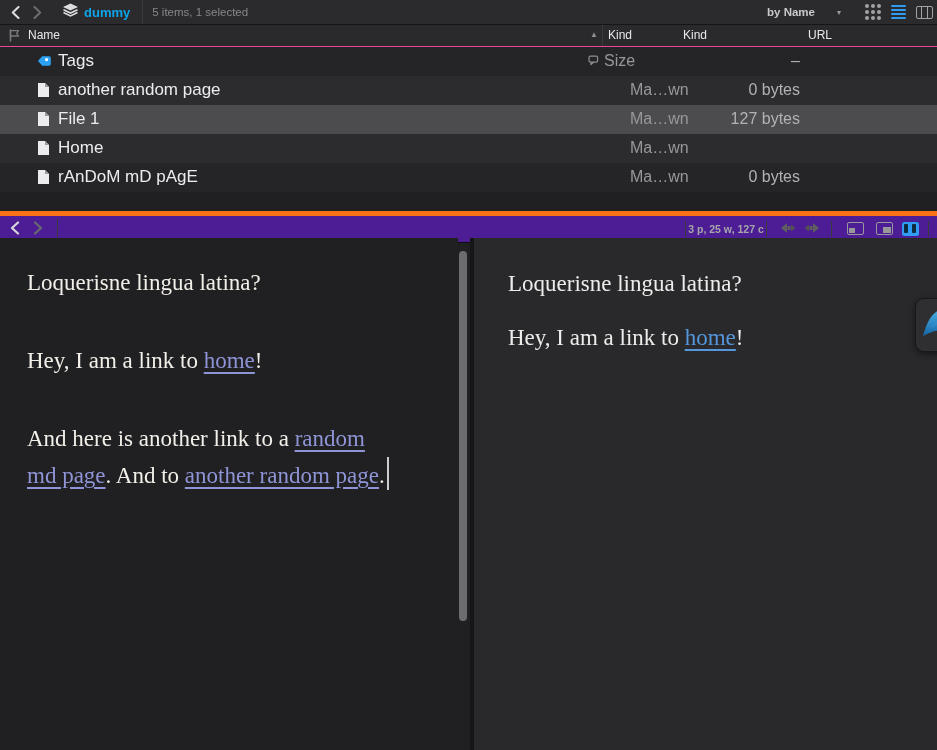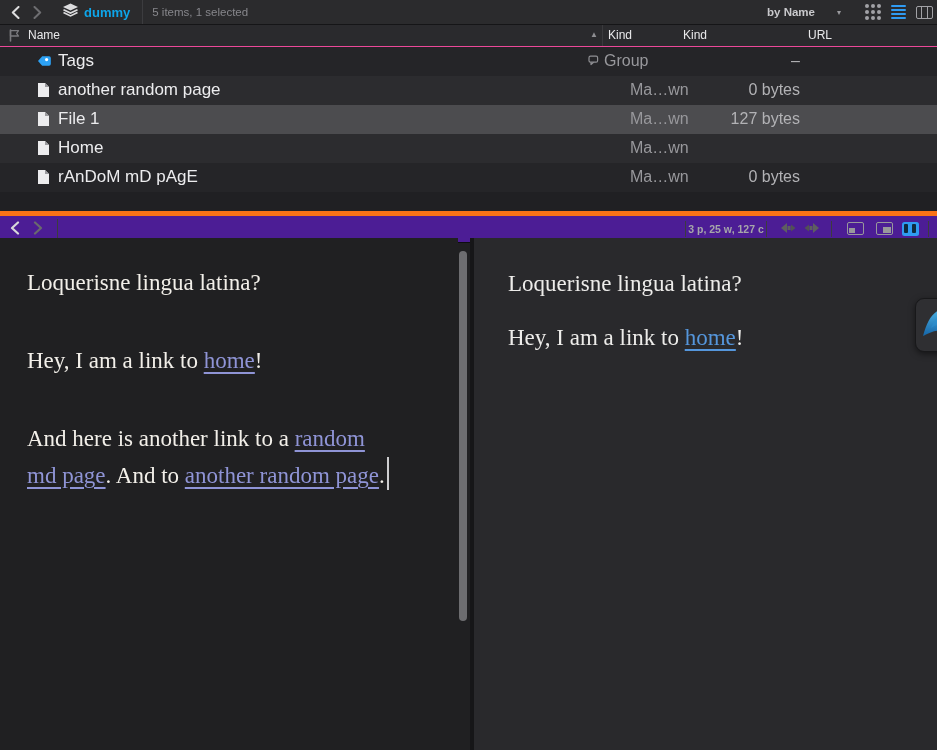--- a/index.html
+++ b/index.html
@@ -177,21 +177,21 @@
         <span class="cell-icon"><svg width="15" height="12" viewBox="0 0 15 12">
             <path d="M1 6 L5.2 1.2 H12 Q13.8 1.2 13.8 3 V9 Q13.8 10.8 12 10.8 H5.2 Z" fill="#2da2f5"></path>
             <circle cx="9.6" cy="4.6" r="1.6" fill="#fff"></circle>
           </svg></span>
         <span class="cell-name">Tags</span>
         <span class="cell-kind">
           <span><svg width="11" height="11" viewBox="0 0 11 11">
               <rect x="1" y="1.2" width="8.6" height="6" rx="1.5" fill="none" stroke="#8f8f93" stroke-width="1.2"></rect>
               <path d="M3 7.2 L3 9.6 L5.6 7.2" fill="none" stroke="#8f8f93" stroke-width="1.2" stroke-linejoin="round"></path>
             </svg></span>
-          <span class="kind-text">Group</span>
+          <span class="kind-text">Size</span>
         </span>
         <span class="cell-size">–</span>
         <span class="cell-url"></span>
       </div>
       <div class="row alt">
         <span class="cell-icon"><svg width="13" height="16" viewBox="0 0 13 16">
             <path d="M1 1 H8 L12 5 V15 H1 Z" fill="#ececee"></path>
             <path d="M8 1 L8 5 H12 Z" fill="#9a9a9e"></path>
           </svg></span>
         <span class="cell-name">another random page</span>

